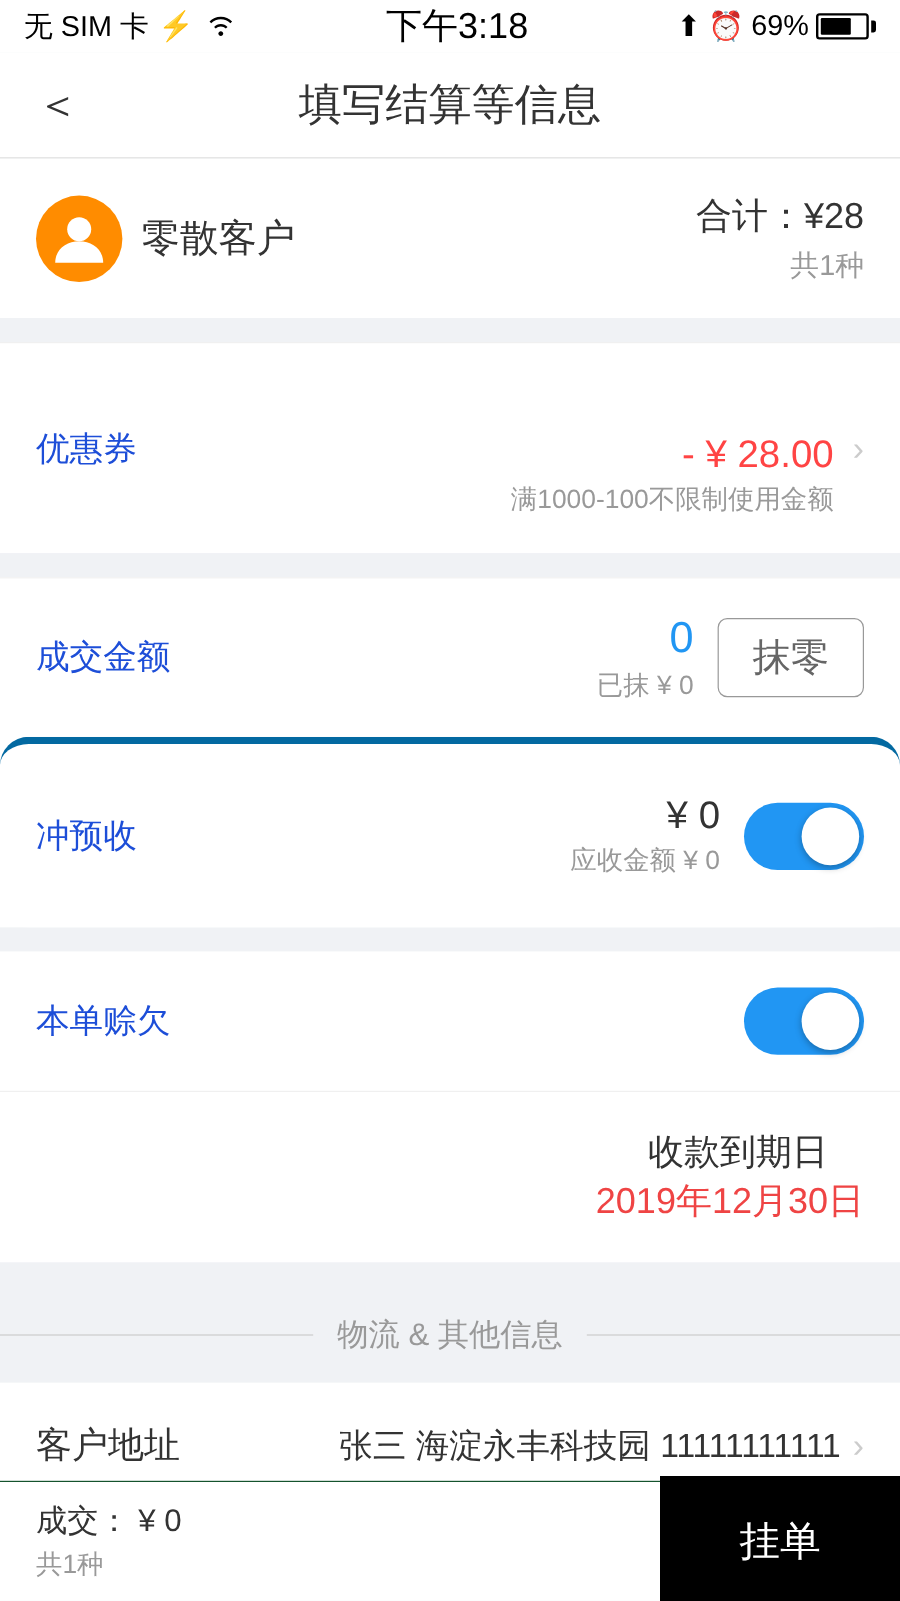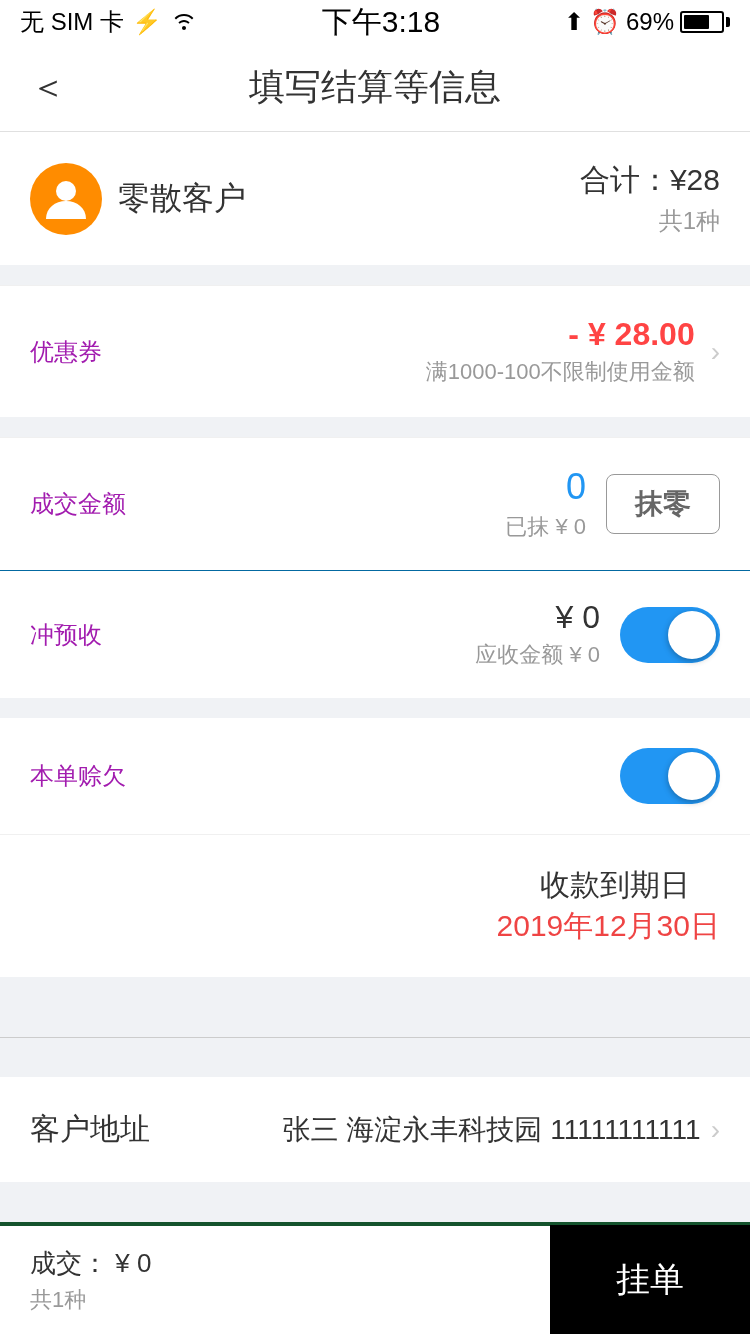--- a/index.html
+++ b/index.html
@@ -114,35 +114,36 @@
     
     .row-item {
       background: #fff;
       padding: 30px;
       display: flex;
       align-items: center;
       justify-content: space-between;
       border-top: 1px solid #f0f0f0;
     }
     .row-label {
-      font-size: 24px;
-      color: #a21caf;
+      font-size: 28px;
+      color: #1d4ed8;
     }
     .row-right {
       display: flex;
       align-items: center;
       gap: 16px;
     }
     .row-value-area {
       text-align: right;
     }
     .row-main-value {
       font-size: 32px;
       color: #ff4444;
-      font-weight: 700;
+      font-weight: 400;
+      margin-top: 44px;
     }
     .row-sub-value {
       font-size: 22px;
       color: #999;
       margin-top: 4px;
     }
     .chevron-icon {
       font-size: 28px;
       color: #ccc;
     }
@@ -153,48 +154,48 @@
       padding: 28px 30px;
       display: flex;
       align-items: center;
       justify-content: space-between;
       border-top: 1px solid #f0f0f0;
     }
     .round-btn {
       border: 1.5px solid #999;
       border-radius: 8px;
       padding: 10px 28px;
-      font-size: 28px;
+      font-size: 32px;
       color: #666;
       background: #fff;
       cursor: pointer;
-      font-weight: bold;
     }
     .blue-value {
       font-size: 36px;
       color: #2196f3;
       font-weight: 500;
     }
     .transaction-right {
       display: flex;
       align-items: center;
       gap: 20px;
     }
     .transaction-value-area {
       text-align: right;
     }
 
     
     .prepay-row {
       background: #fff;
-      padding: 28px 30px;
-      display: flex;
-      align-items: center;
-      justify-content: space-between;
-      border-top: 1px solid #0369a1;
+      padding: 41px 30px;
+      display: flex;
+      align-items: center;
+      justify-content: space-between;
+      border-top: 6px solid #0369a1;
+      border-radius: 24px;
     }
     .prepay-right {
       display: flex;
       align-items: center;
       gap: 20px;
     }
     .prepay-value-area {
       text-align: right;
     }
     .prepay-main {
@@ -307,25 +308,25 @@
       height: 220px;
       background: #f0f2f5;
     }
 
     
     .bottom-bar {
       position: fixed;
       bottom: 0;
       left: 0;
       width: 750px;
-      height: 112px;
-      background: #fff;
-      display: flex;
-      align-items: center;
-      border-top: 4px solid #14532d;
+      height: 100px;
+      background: #fff;
+      display: flex;
+      align-items: center;
+      border-top: 1px solid #14532d;
     }
     .bottom-info {
       flex: 1;
       padding: 0 30px;
     }
     .bottom-info-top {
       font-size: 26px;
       color: #333;
     }
     .bottom-info-bottom {
@@ -493,20 +494,21 @@
   <div class="duedate-row">
     <span class="duedate-label">收款到期日</span>
     <span class="duedate-value">2019年12月30日</span>
   </div>
 </div>
 
 <div class="section-divider"></div>
 
 <div class="logistics-header">
   <div class="logistics-header-line"></div>
+  <span class="logistics-header-text">物流 &amp; 其他信息</span>
 </div>
 
 <div class="card-section">
   <div class="address-row">
     <span class="address-label">客户地址</span>
     <span class="address-value">张三 海淀永丰科技园 11111111111</span>
     <span class="chevron-icon" style="margin-left:10px;">›</span>
   </div>
 </div>
 

